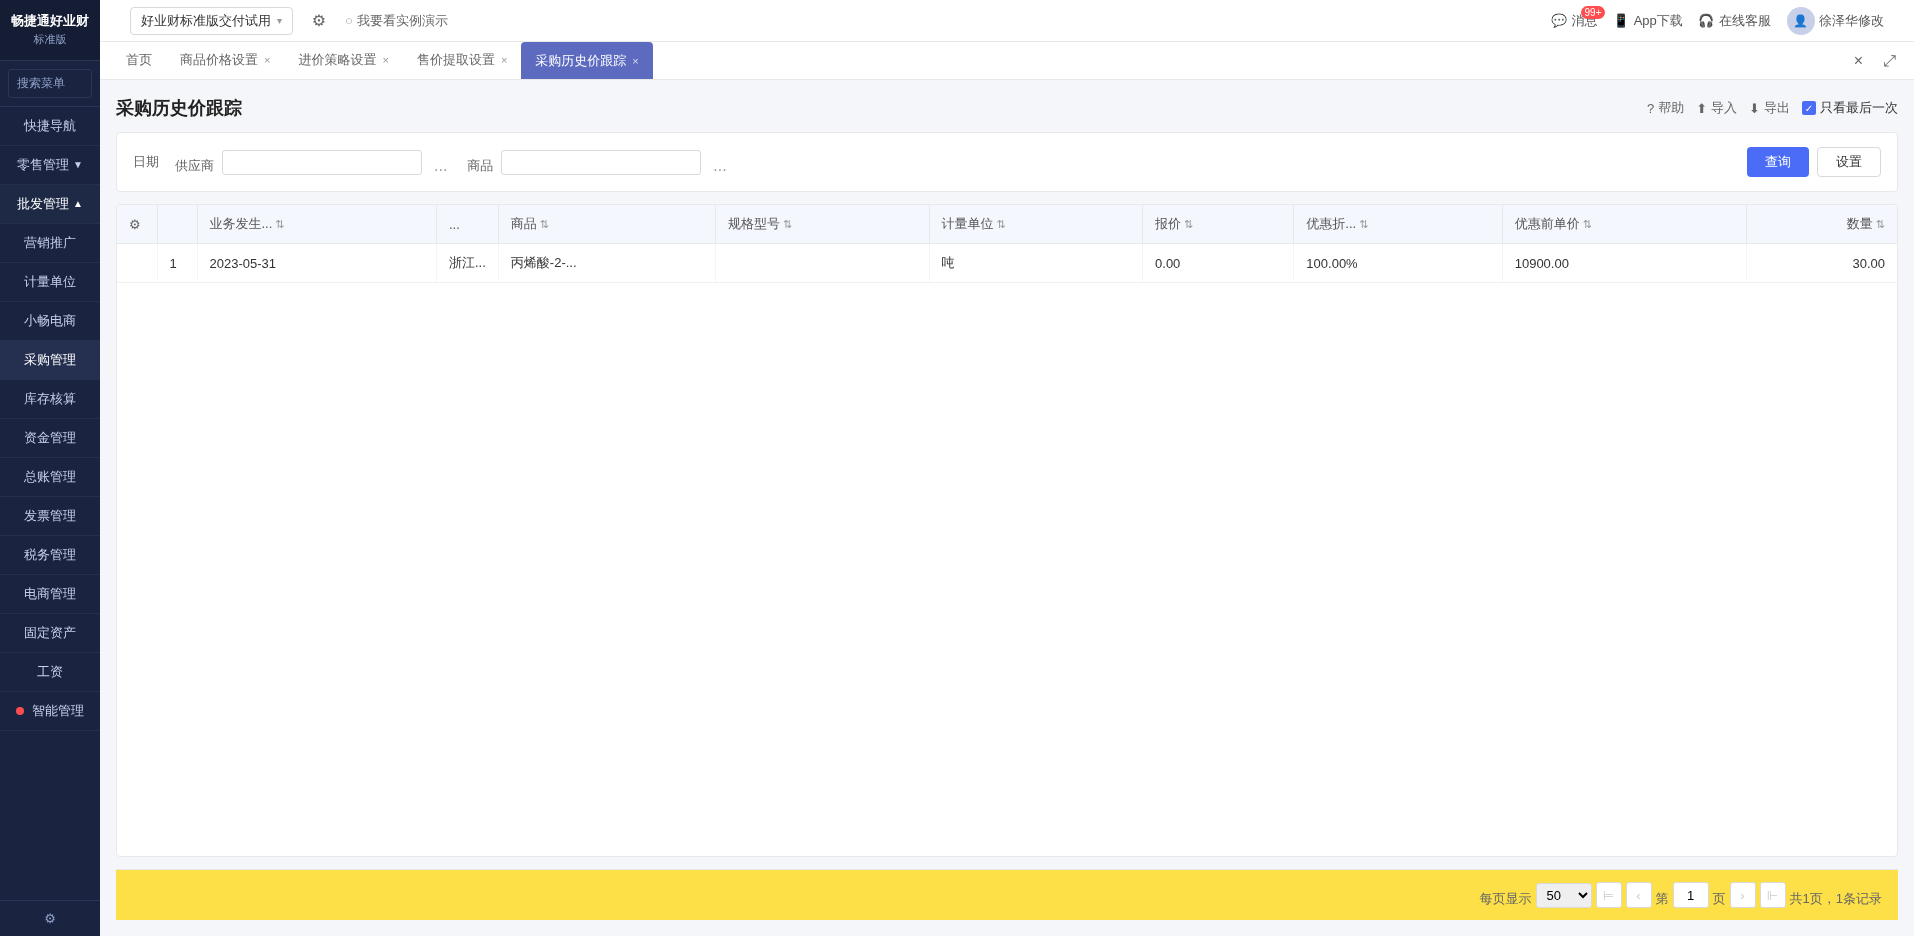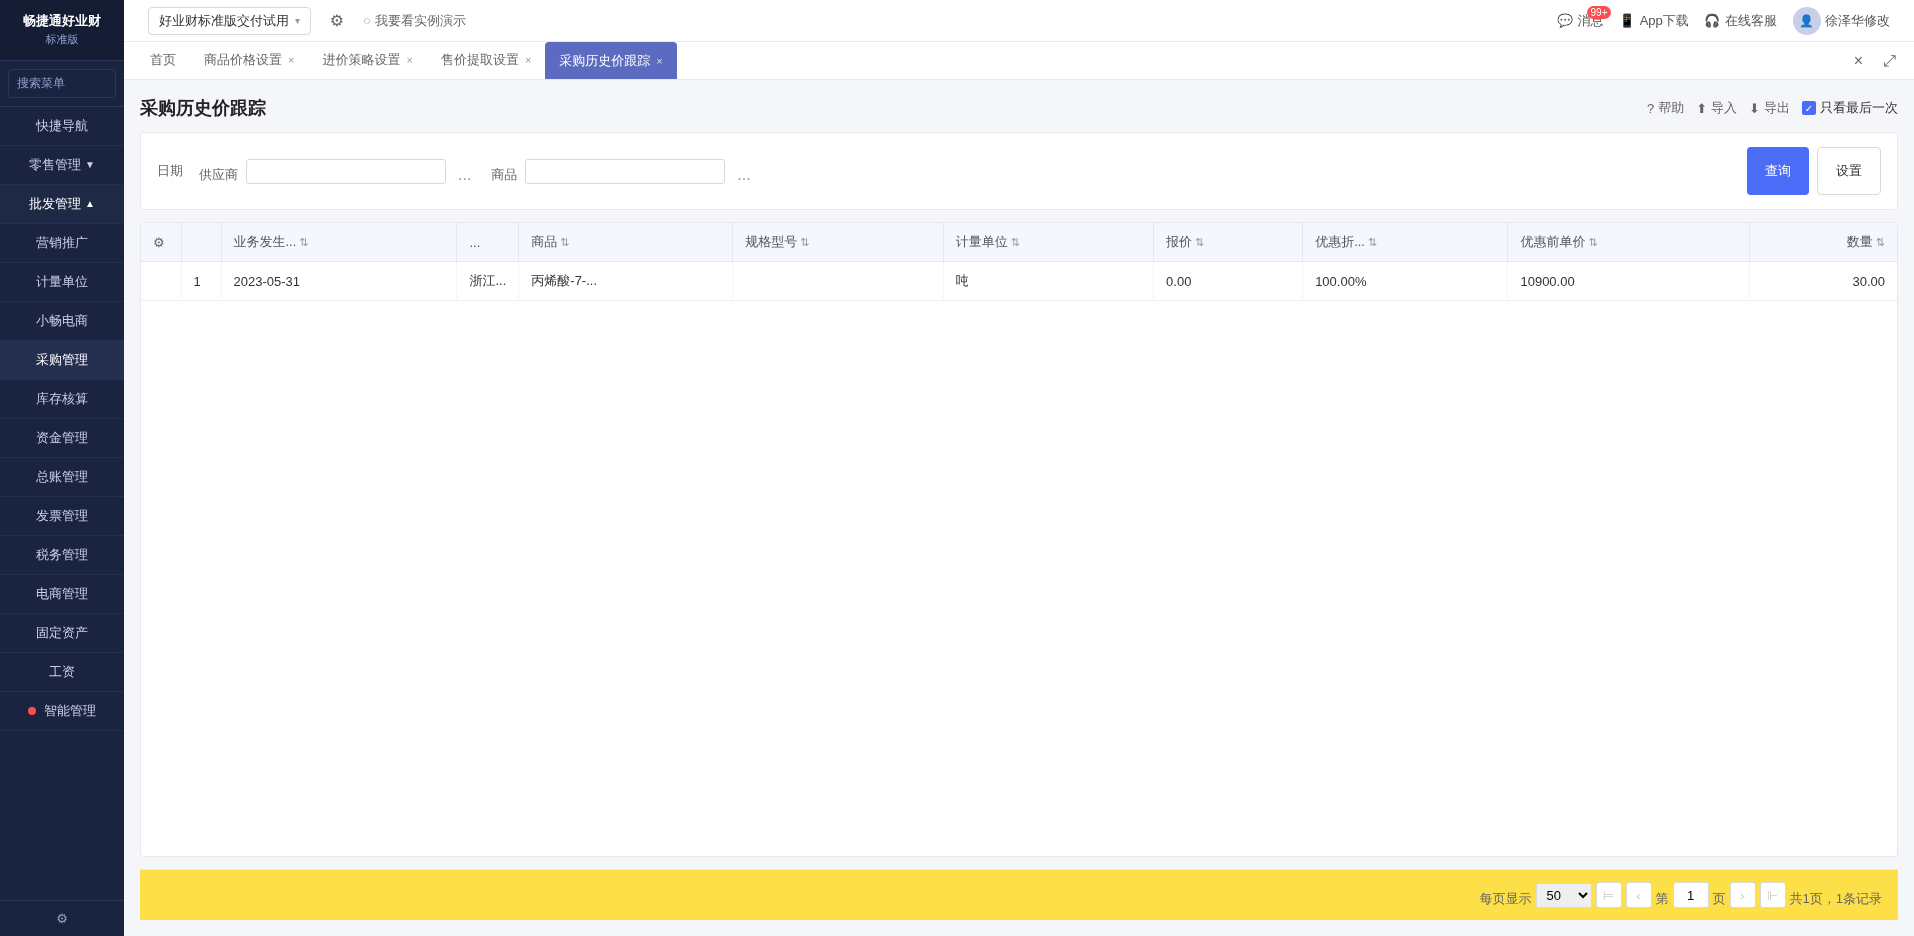--- a/index.html
+++ b/index.html
@@ -1,36 +1,36 @@
 <!DOCTYPE html>
 <html><head>
   <meta charset="utf-8">
   <style>
     * { box-sizing: border-box; margin: 0; padding: 0; }
     body { font-family: "Microsoft YaHei", "PingFang SC", sans-serif; font-size: 13px; background: #f5f6fa; color: #333; display: flex; height: 936px; overflow: hidden; }
 
     
-    .sidebar { width: 124px; background: #1a2340; color: #c8cfe8; display: flex; flex-direction: column; flex-shrink: 0; height: 100%; }
+    .sidebar { width: 100px; background: #1a2340; color: #c8cfe8; display: flex; flex-direction: column; flex-shrink: 0; height: 100%; }
     .sidebar-logo { padding: 12px 8px; background: #151d35; text-align: center; font-size: 12px; color: #fff; line-height: 1.4; border-bottom: 1px solid #2a3558; cursor: pointer; }
     .sidebar-logo .logo-title { font-size: 13px; font-weight: bold; }
     .sidebar-logo .logo-sub { font-size: 11px; color: #8fa0c8; margin-top: 2px; }
     .sidebar-search { padding: 8px; border-bottom: 1px solid #2a3558; }
     .sidebar-search-btn { width: 100%; background: transparent; border: 1px solid #2a3558; color: #8fa0c8; padding: 5px 8px; border-radius: 3px; cursor: pointer; font-size: 12px; text-align: left; }
     .sidebar-nav-item { padding: 10px 8px; text-align: center; cursor: pointer; font-size: 13px; color: #c8cfe8; border-bottom: 1px solid #22304a; display: flex; align-items: center; justify-content: center; gap: 4px; }
     .sidebar-nav-item.active { background: #253050; color: #fff; }
     .sidebar-nav-item.expanded { background: #1e2a45; color: #fff; }
     .sidebar-nav-item .arrow { font-size: 10px; }
     .sidebar-bottom { margin-top: auto; padding: 10px; text-align: center; border-top: 1px solid #2a3558; cursor: pointer; color: #8fa0c8; }
     .sidebar-dot { width: 8px; height: 8px; background: #ff4d4f; border-radius: 50%; display: inline-block; margin-right: 4px; vertical-align: middle; }
 
     
     .main { flex: 1; display: flex; flex-direction: column; overflow: hidden; }
 
     
-    .topbar { background: #fff; border-bottom: 1px solid #e8e8e8; padding: 0 24px; height: 42px; display: flex; align-items: center; gap: 12px; flex-shrink: 0; }
+    .topbar { background: #fff; border-bottom: 1px solid #e8e8e8; padding: 0 30px; height: 42px; display: flex; align-items: center; gap: 12px; flex-shrink: 0; }
     .topbar-selector { display: flex; align-items: center; gap: 6px; border: 1px solid #d9d9d9; border-radius: 4px; padding: 4px 10px; cursor: pointer; font-size: 13px; color: #333; background: #fff; }
     .topbar-selector .arrow { color: #999; font-size: 10px; }
     .topbar-setting { width: 28px; height: 28px; display: flex; align-items: center; justify-content: center; cursor: pointer; color: #666; font-size: 16px; }
     .topbar-demo { display: flex; align-items: center; gap: 4px; color: #666; font-size: 13px; cursor: pointer; }
     .topbar-demo .icon { color: #999; }
     .topbar-right { margin-left: auto; display: flex; align-items: center; gap: 16px; }
     .topbar-right-item { display: flex; align-items: center; gap: 4px; cursor: pointer; color: #555; font-size: 13px; position: relative; }
     .badge { background: #ff4d4f; color: #fff; font-size: 10px; padding: 1px 4px; border-radius: 8px; position: absolute; top: -6px; right: -8px; }
     .topbar-avatar { width: 28px; height: 28px; border-radius: 50%; background: #c8cfe8; display: flex; align-items: center; justify-content: center; font-size: 12px; color: #666; }
 
@@ -57,21 +57,21 @@
     .filter-group { display: flex; align-items: flex-end; gap: 8px; }
     .filter-label { color: #666; font-size: 13px; white-space: nowrap; }
     .filter-date-btns { display: flex; align-items: center; gap: 4px; }
     .filter-date-btn { padding: 3px 8px; font-size: 12px; border: none; background: transparent; cursor: pointer; color: #555; border-radius: 3px; }
     .filter-date-btn.active { background: #4a6cf7; color: #fff; border-radius: 10px; }
     .filter-date-range { font-size: 12px; color: #999; margin-top: 2px; }
     .filter-input { border: 1px solid #d9d9d9; border-radius: 3px; padding: 4px 8px; font-size: 13px; color: #333; width: 180px; }
     .filter-ellipsis { color: #999; font-size: 16px; cursor: pointer; padding: 0 4px; }
     .filter-actions { margin-left: auto; display: flex; gap: 8px; }
     .btn-primary { background: #4a6cf7; color: #fff; border: none; border-radius: 4px; padding: 6px 18px; font-size: 13px; cursor: pointer; }
-    .btn-default { background: #fff; color: #333; border: 1px solid #d9d9d9; border-radius: 4px; padding: 14px 18px; font-size: 13px; cursor: pointer; }
+    .btn-default { background: #fff; color: #333; border: 1px solid #d9d9d9; border-radius: 4px; padding: 5px 18px; font-size: 13px; cursor: pointer; }
 
     
     .table-container { background: #fff; border-radius: 4px; border: 1px solid #e8e8e8; flex: 1; overflow: auto; }
     table { width: 100%; border-collapse: collapse; font-size: 13px; }
     thead tr { background: #f5f7ff; border-bottom: 1px solid #e8e8e8; }
     thead th { padding: 10px 12px; text-align: left; color: #555; font-weight: 500; white-space: nowrap; border-right: 1px solid #e8e8e8; }
     thead th:last-child { border-right: none; }
     tbody tr { border-bottom: 1px solid #f0f0f0; }
     tbody td { padding: 10px 12px; color: #333; border-right: 1px solid #f5f5f5; white-space: nowrap; }
     tbody td:last-child { border-right: none; text-align: right; }
@@ -321,21 +321,21 @@
               </div>
             </th>
           </tr>
         </thead>
         <tbody>
           <tr>
             <td></td>
             <td>1</td>
             <td>2023-05-31</td>
             <td>浙江...</td>
-            <td>丙烯酸-7-...</td>
+            <td>丙烯酸-2-...</td>
             <td></td>
             <td>
               <span>吨</span>
             </td>
             <td>0.00</td>
             <td>100.00%</td>
             <td>10900.00</td>
             <td>30.00</td>
           </tr>
         </tbody>

